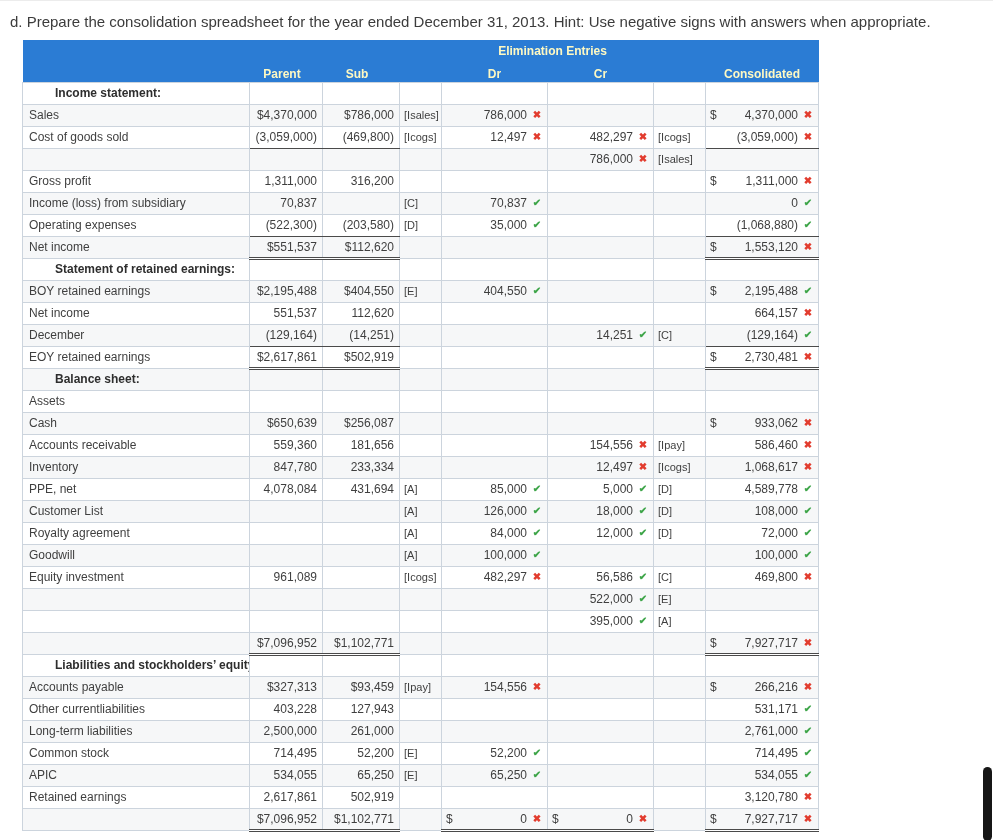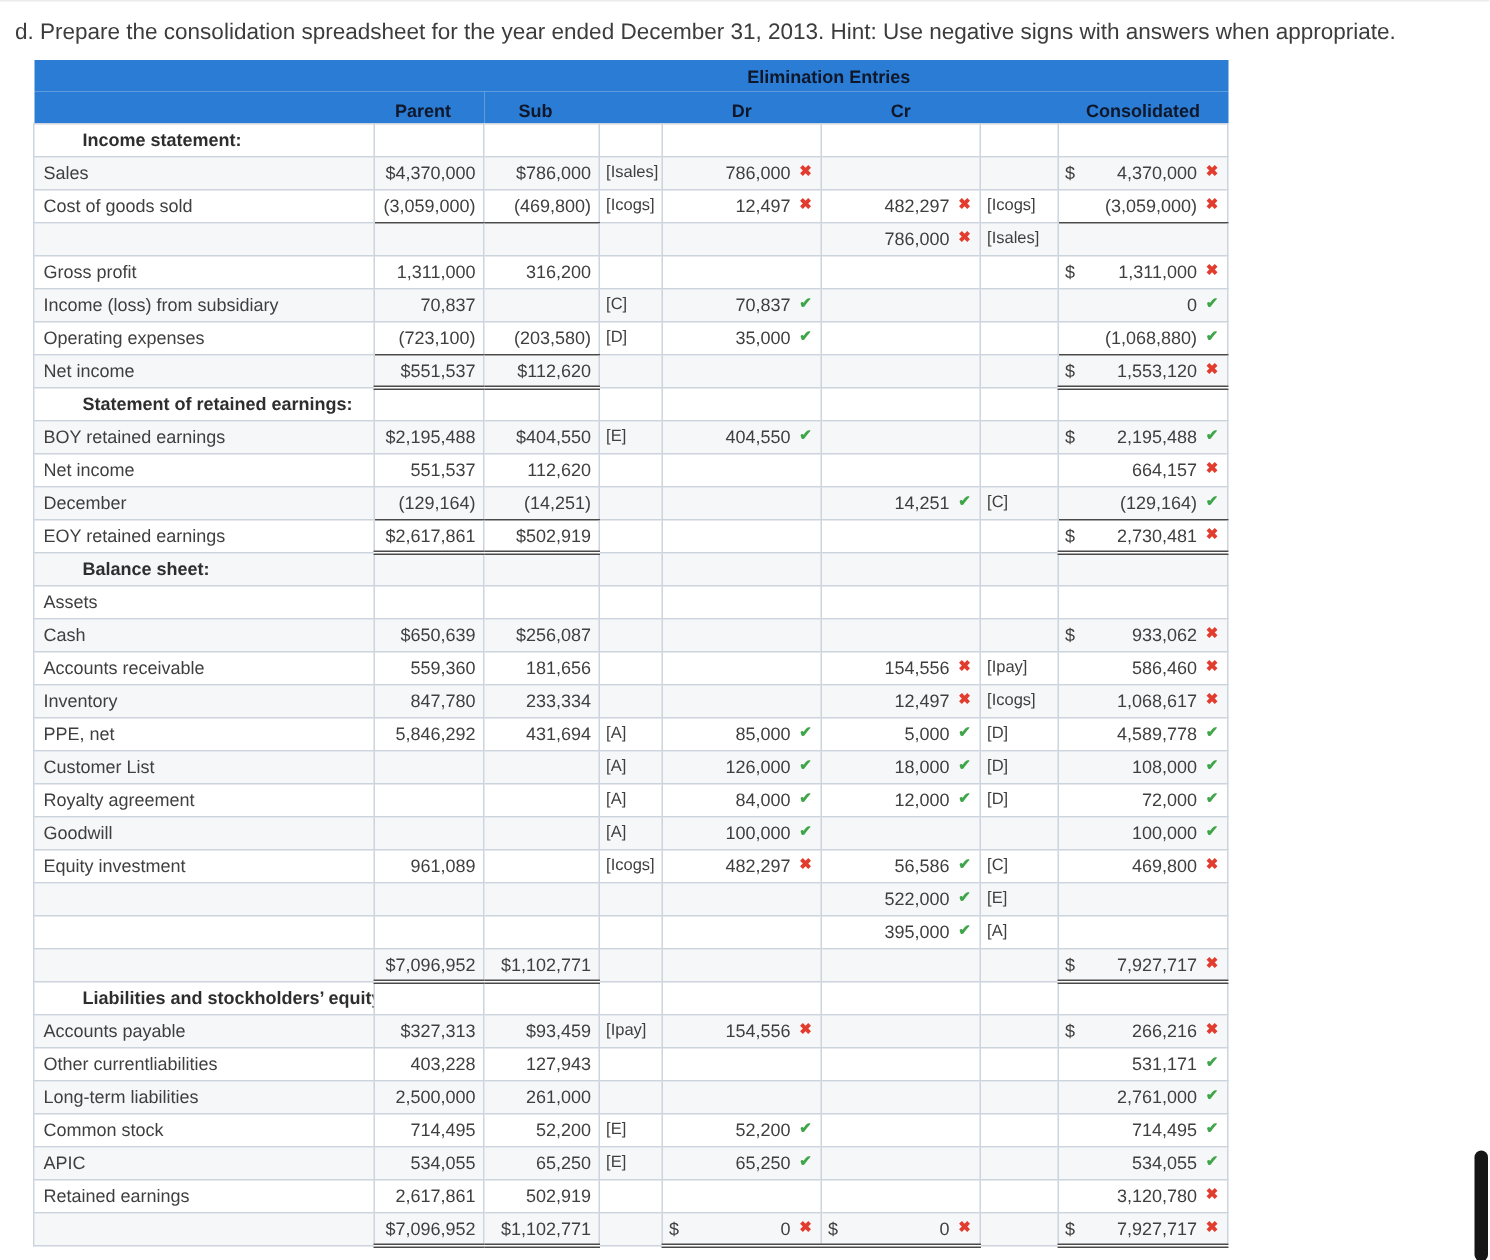--- a/index.html
+++ b/index.html
@@ -1,20 +1,20 @@
 <!DOCTYPE html>
 <html style="--blue: #2b7cd4; --ok: #3ea549; --bad: #e23c2e; --rule: #4a4a4a;"><head>
 <meta charset="utf-8">
 <style>
   html,body{margin:0;padding:0;background:#fff;font-family:"Liberation Sans",sans-serif;}
   .page{position:relative;width:993px;height:840px;overflow:hidden;background:#fff;border-top:1px solid #ececec;}
   .title{font-size:15px;color:#3c3c3c;padding:12px 8px 10px 10px;white-space:nowrap;}
   table{border-collapse:collapse;table-layout:fixed;margin-left:22px;width:796px;}
   th,td{box-sizing:border-box;}
-  thead th{background:var(--blue,#2b7cd4);color:#0f172a;font-size:12px;font-weight:700;padding:1px 4px;border:0;height:21px;}
+  thead th{background:var(--blue,#2b7cd4);color:#fef9c3;font-size:12px;font-weight:700;padding:1px 4px;border:0;height:21px;}
   th.elim{text-align:center;vertical-align:middle;}
   th.ph{text-align:center;padding-right:12px;vertical-align:bottom;}
   th.ch{text-align:center;vertical-align:bottom;}
   td{border:1px solid #ccd4dd;height:22px;font-size:12px;color:#3f3f3f;padding:1px 4px;white-space:nowrap;overflow:hidden;}
   tbody tr:nth-child(even) td{background:#f6f7f8;}
   td.lab{padding-left:6px;}
   td.sec{font-weight:700;color:#2e2e2e;padding-left:32px;}
   td.num{text-align:right;padding-right:5px;}
   td.tag{font-size:11px;padding-left:4px;}
   .wrap{display:flex;align-items:center;height:100%;}
@@ -172,21 +172,21 @@
           <td class="entry">
             <div class="wrap">
               <span class="dol"></span>
               <span class="amt">0</span>
               <span class="mk ok">✔</span>
             </div>
           </td>
         </tr>
         <tr>
           <td class="lab">Operating expenses</td>
-          <td class="num bs">(723,100)</td>
+          <td class="num bs">(522,300)</td>
           <td class="num bs">(203,580)</td>
           <td class="tag">[D]</td>
           <td class="entry">
             <div class="wrap">
               <span class="dol"></span>
               <span class="amt">35,000</span>
               <span class="mk ok">✔</span>
             </div>
           </td>
           <td class="entry"></td>
@@ -376,21 +376,21 @@
           <td class="entry">
             <div class="wrap">
               <span class="dol"></span>
               <span class="amt">1,068,617</span>
               <span class="mk x">✖</span>
             </div>
           </td>
         </tr>
         <tr>
           <td class="lab">PPE, net</td>
-          <td class="num">5,846,292</td>
+          <td class="num">4,078,084</td>
           <td class="num">431,694</td>
           <td class="tag">[A]</td>
           <td class="entry">
             <div class="wrap">
               <span class="dol"></span>
               <span class="amt">85,000</span>
               <span class="mk ok">✔</span>
             </div>
           </td>
           <td class="entry">

